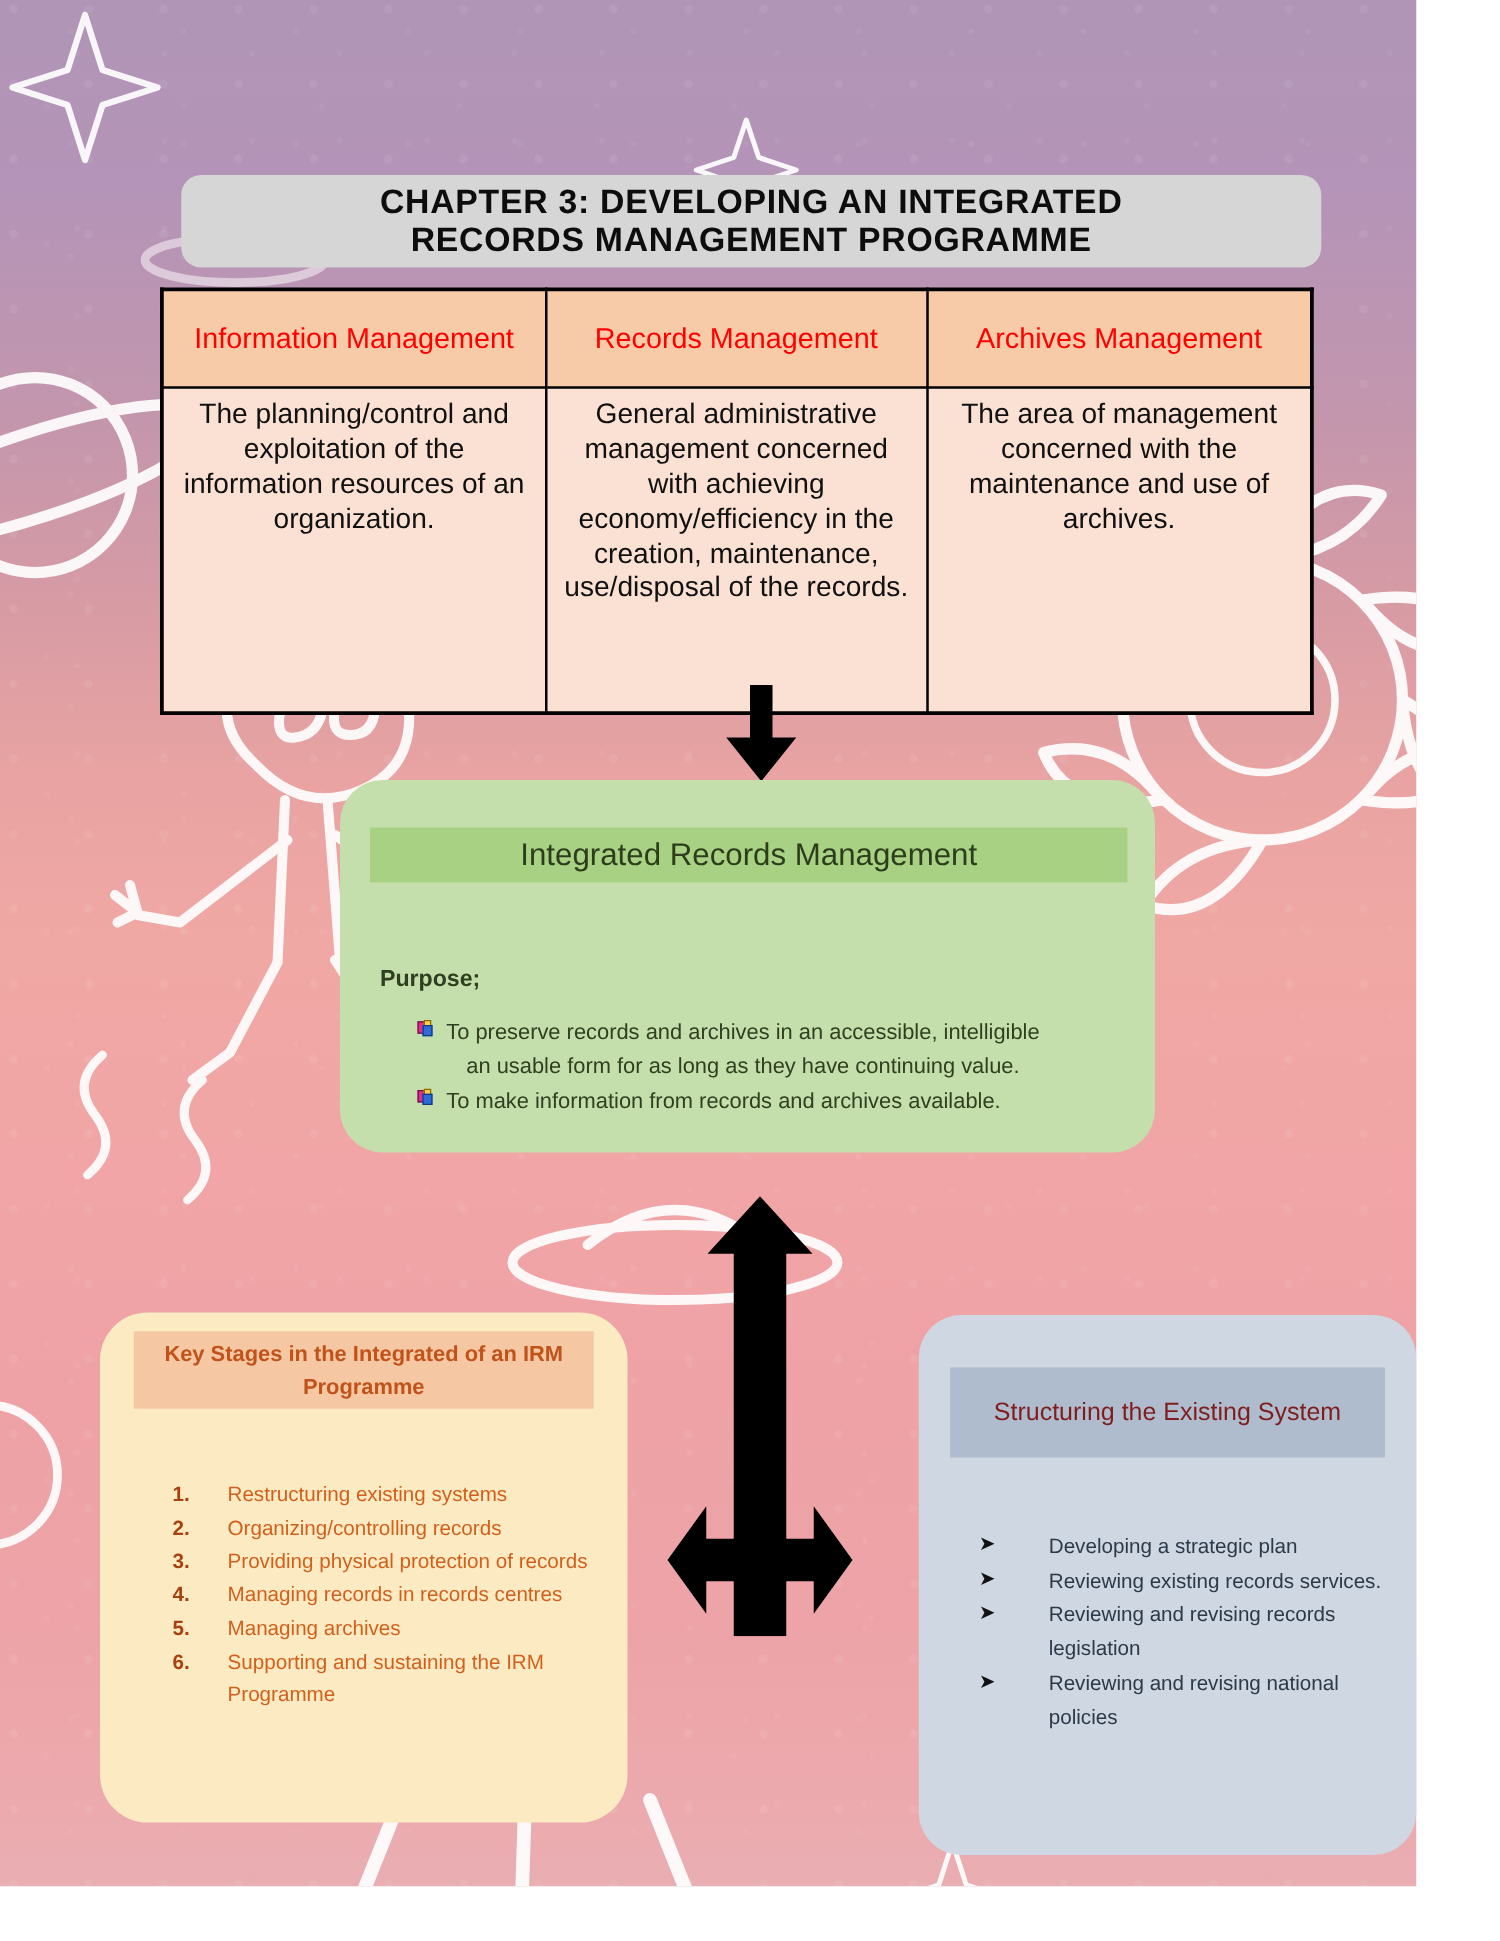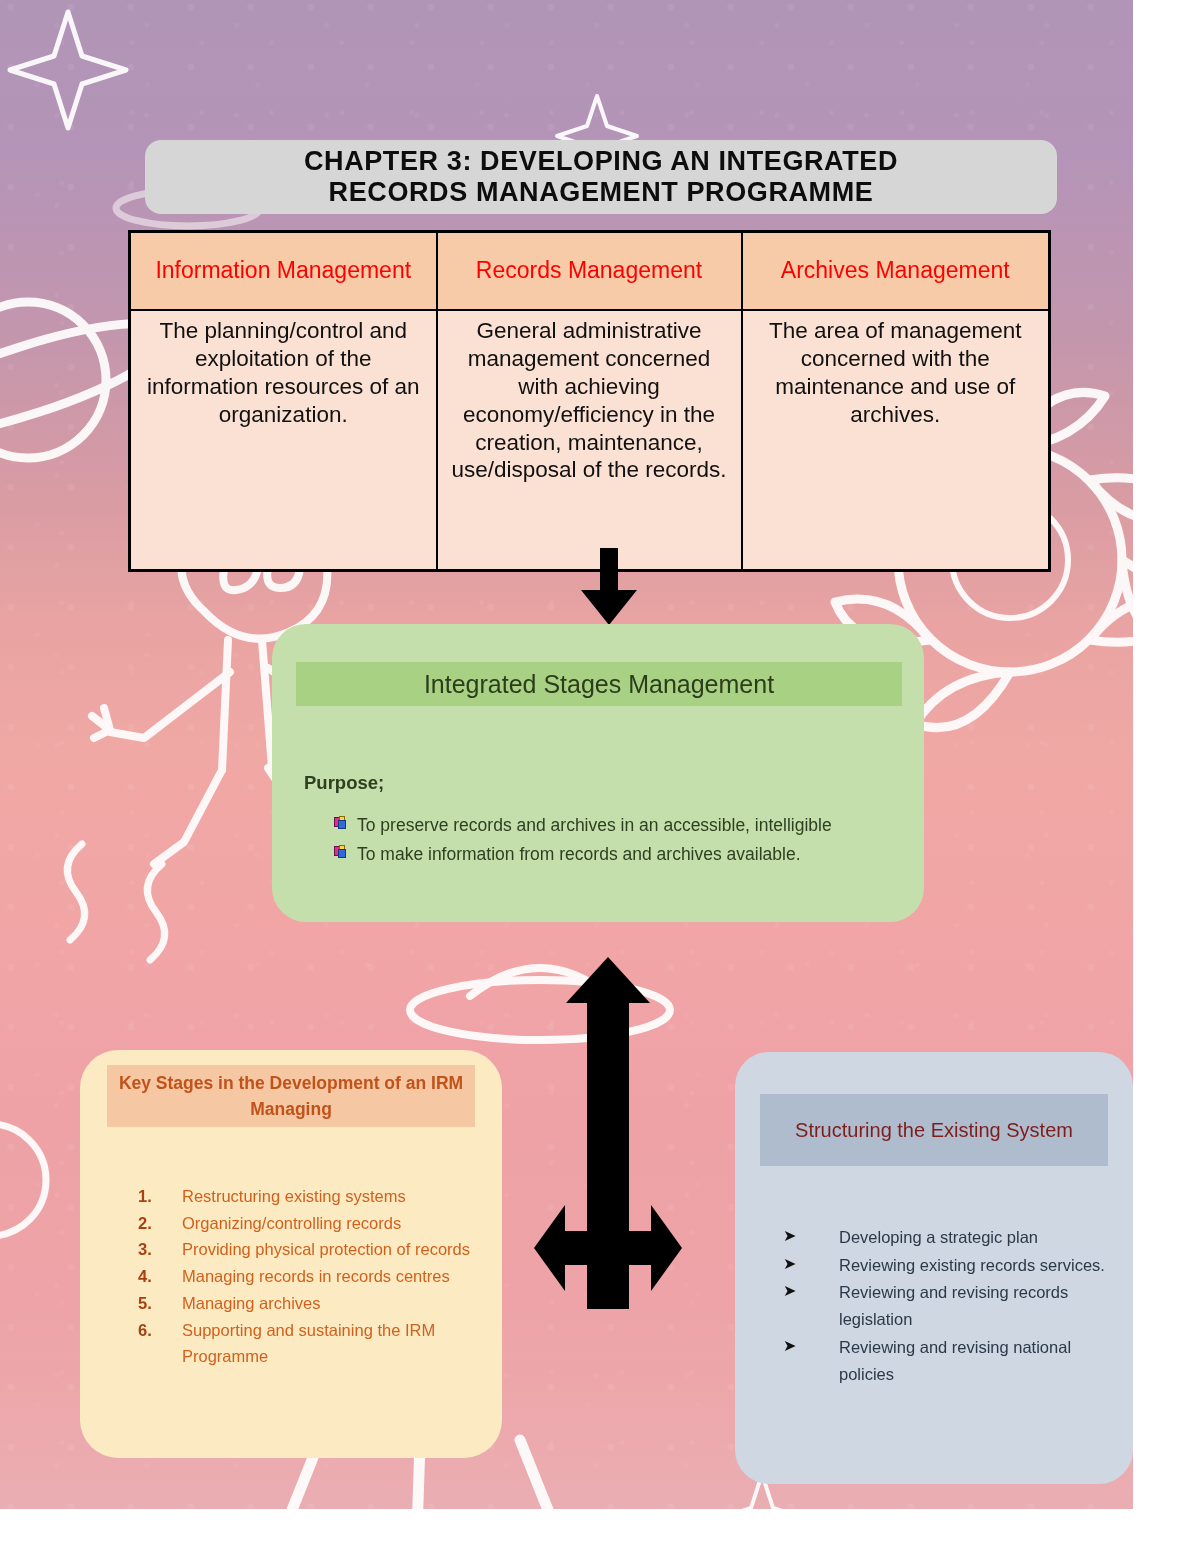--- a/index.html
+++ b/index.html
@@ -265,32 +265,33 @@
     </tbody>
   </table>
 
   <div class="arrow" id="arrow-down">
     <svg width="58" height="78" viewBox="0 0 58 78" aria-hidden="true">
       <polygon points="20,0 38,0 38,42 57,42 29,77 1,42 20,42" fill="#000000"></polygon>
     </svg>
   </div>
 
   <div id="irm-box">
-    <div id="irm-head">Integrated Stages Management</div>
+    <div id="irm-head">Integrated Records Management</div>
     <div id="irm-purpose">Purpose;</div>
     <div id="irm-list">
 
       <div class="irm-item">
         <span class="books-bullet">
           <i class="b1"></i>
             <i class="b2"></i>
             <i class="b3"></i>
         </span>
         <span class="txt">
           <span>To preserve records and archives in an accessible, intelligible</span>
+          <span class="l2">an usable form for as long as they have continuing value.</span>
         </span>
       </div>
 
       <div class="irm-item">
         <span class="books-bullet">
           <i class="b1"></i>
             <i class="b2"></i>
             <i class="b3"></i>
         </span>
         <span class="txt">
@@ -301,21 +302,21 @@
     </div>
   </div>
 
   <div class="arrow" id="arrow-tri">
     <svg width="150" height="352" viewBox="0 0 150 352" aria-hidden="true">
       <path d="M75 0 L117 46 L96 46 L96 274 L118 274 L118 248 L149 291 L118 334 L118 308 L96 308 L96 352 L54 352 L54 308 L32 308 L32 334 L1 291 L32 248 L32 274 L54 274 L54 46 L33 46 Z" fill="#000000"></path>
     </svg>
   </div>
 
   <div id="key-box">
-    <div id="key-head">Key Stages in the Development of an IRM Managing</div>
+    <div id="key-head">Key Stages in the Integrated of an IRM Programme</div>
     <div id="key-list">
       <div class="key-item">
         <span class="num">1.</span>
         <span class="txt">Restructuring existing systems</span>
       </div>
       <div class="key-item">
         <span class="num">2.</span>
         <span class="txt">Organizing/controlling records</span>
       </div>
       <div class="key-item">

